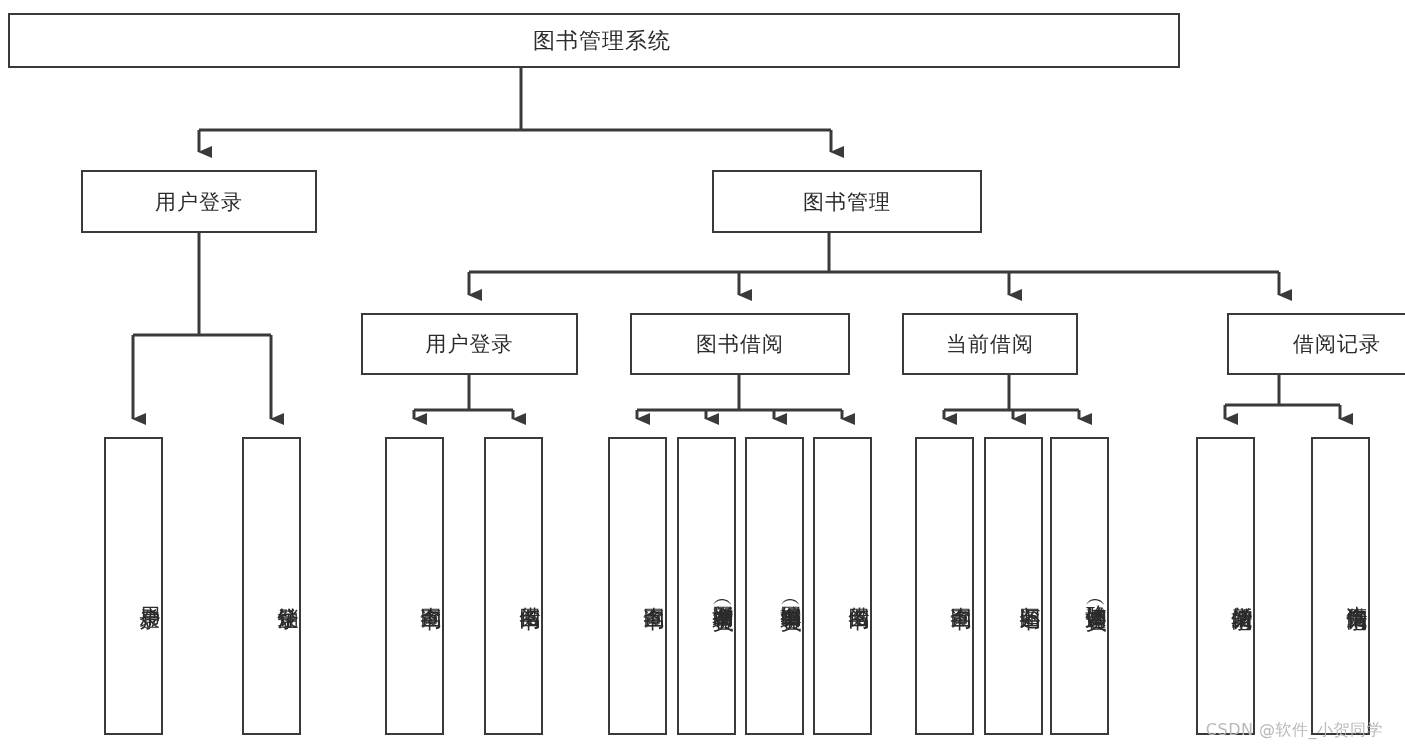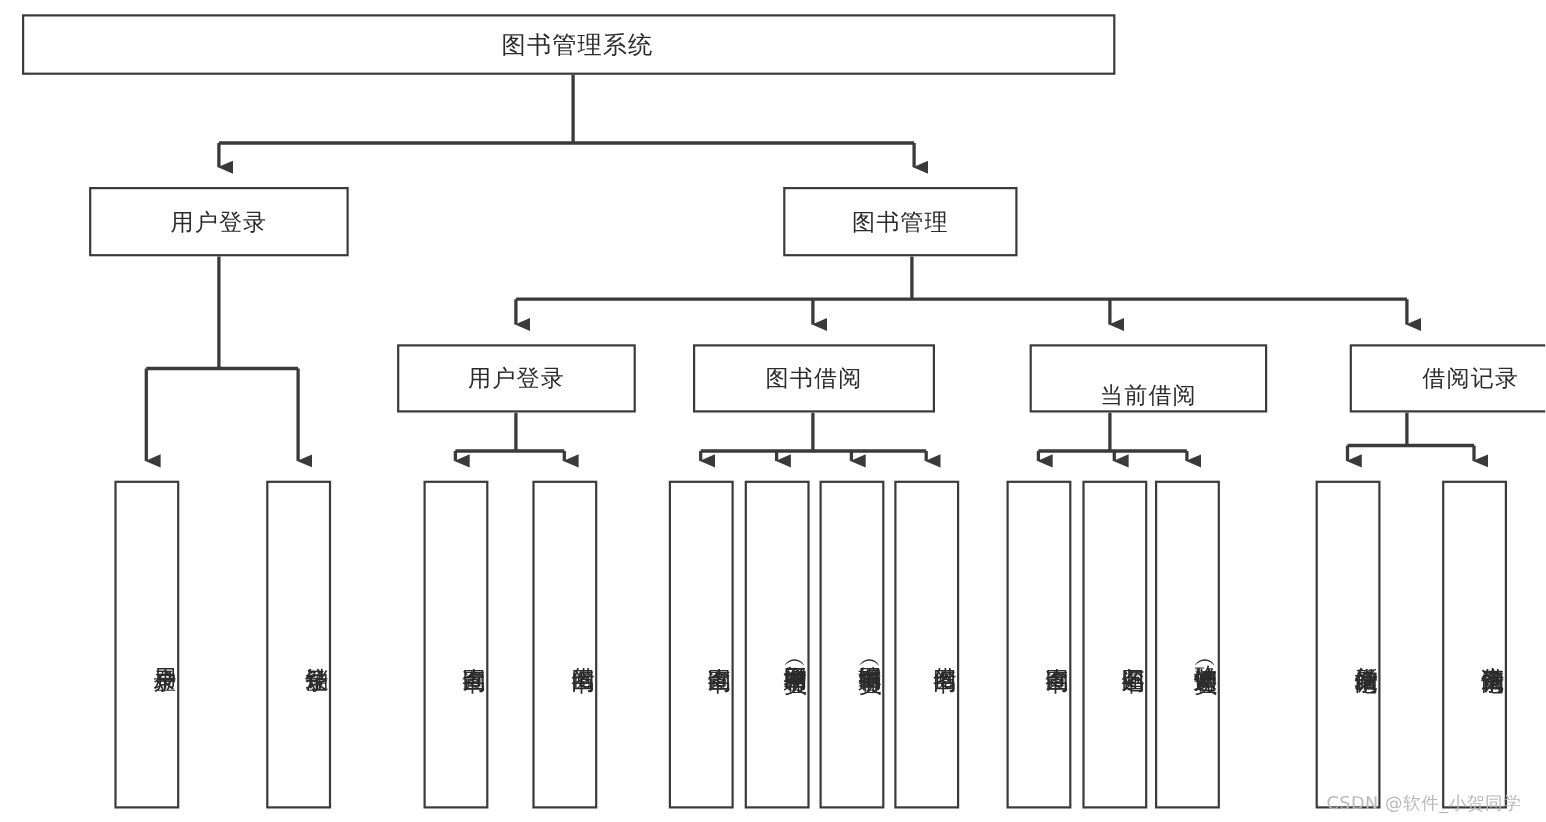--- a/index.html
+++ b/index.html
@@ -117,38 +117,38 @@
       <path d="M 1013 410 L 1013 419" marker-end="url(#arrow)"></path>
       <path d="M 1079 410 L 1079 419" marker-end="url(#arrow)"></path>
 
       <path d="M 1279 375 L 1279 405"></path>
       <path d="M 1225 405 L 1340 405"></path>
       <path d="M 1225 405 L 1225 419" marker-end="url(#arrow)"></path>
       <path d="M 1340 405 L 1340 419" marker-end="url(#arrow)"></path>
     </g>
   </svg>
 
-  <div class="node node-root" style="left:20px; top:13px; width:994px; height:55px;padding-left:16px;">
+  <div class="node node-root" style="left:8px; top:13px; width:1172px; height:55px;padding-left:16px;">
     <span>图书管理系统</span>
   </div>
 
   <div class="node node-h" style="left:81px; top:170px; width:236px; height:63px;">
     <span>用户登录</span>
   </div>
-  <div class="node node-h" style="left:712px; top:170px; width:213px; height:63px;">
+  <div class="node node-h" style="left:712px; top:170px; width:270px; height:63px;">
     <span>图书管理</span>
   </div>
 
   <div class="node node-h" style="left:361px; top:313px; width:217px; height:62px;">
     <span>用户登录</span>
   </div>
   <div class="node node-h" style="left:630px; top:313px; width:220px; height:62px;text-align:center;">
     <span>图书借阅</span>
   </div>
-  <div class="node node-h" style="left:936px; top:313px; width:216px; height:62px;align-items:flex-end;">
+  <div class="node node-h" style="left:902px; top:313px; width:176px; height:62px;">
     <span>当前借阅</span>
   </div>
   <div class="node node-h" style="left:1227px; top:313px; width:220px; height:62px;">
     <span>借阅记录</span>
   </div>
 
   <div class="node node-v" style="left:104px; top:437px; width:59px; height:298px;">
     <span class="vtext">用户登录</span>
   </div>
   <div class="node node-v" style="left:242px; top:437px; width:59px; height:298px;">

